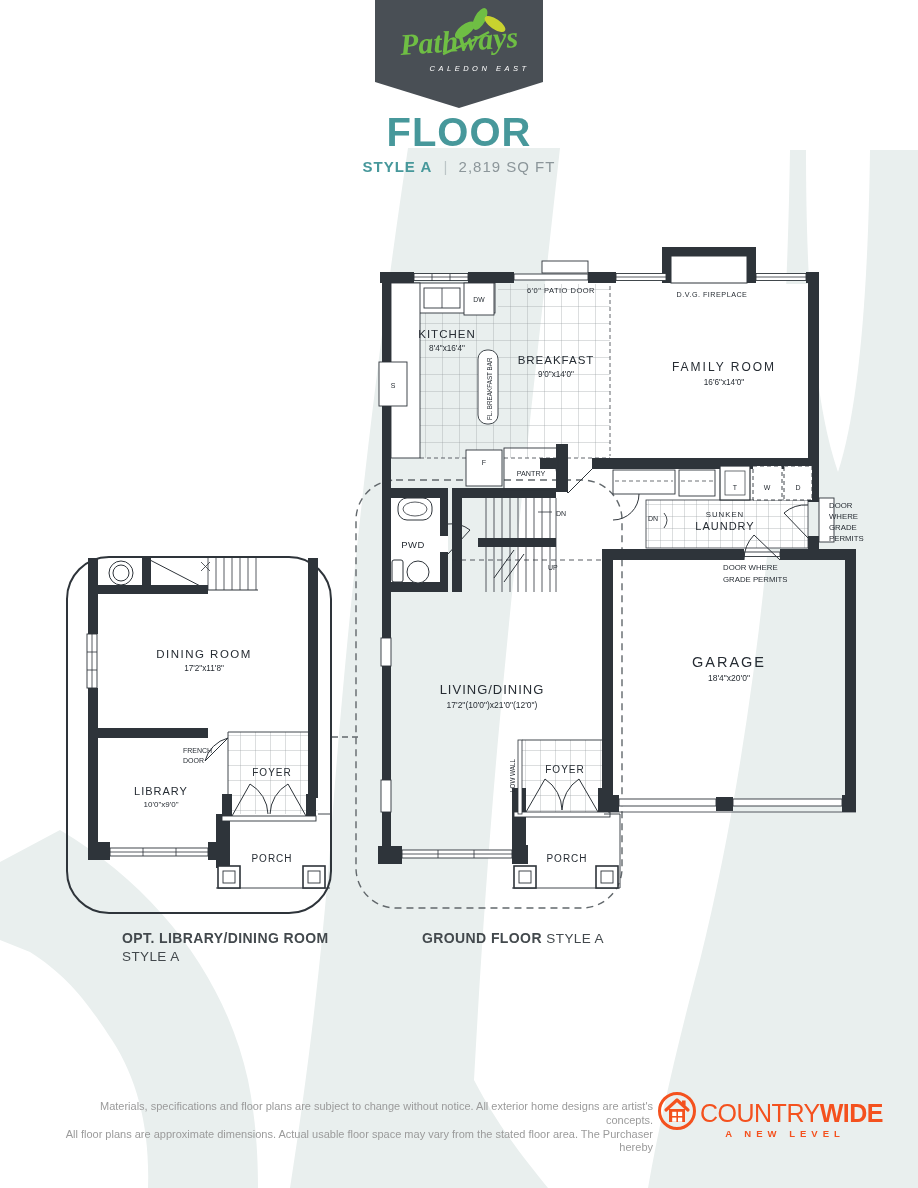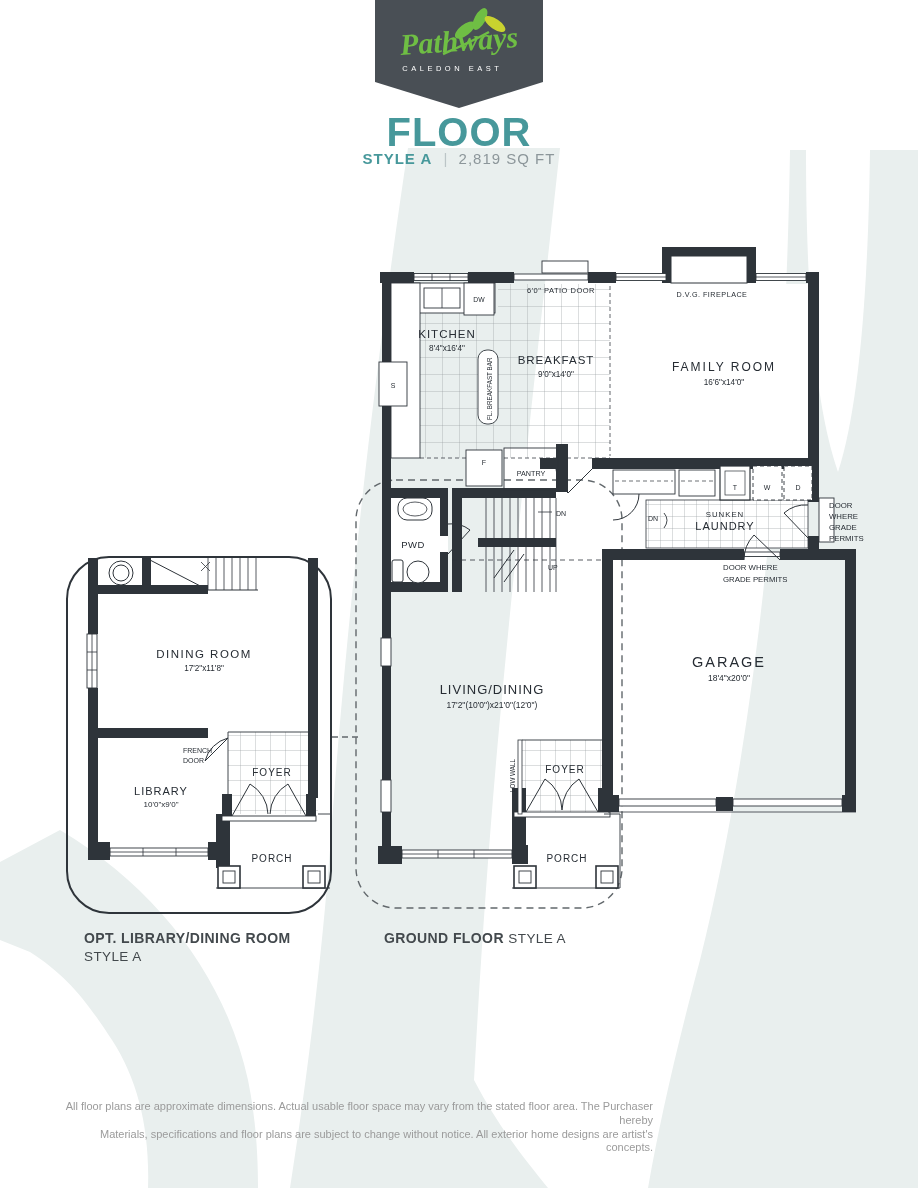--- a/index.html
+++ b/index.html
@@ -7,30 +7,30 @@
         font-family:"Liberation Sans",sans-serif;}
   .abs{position:absolute;}
   svg{display:block;}
   
   .badge{position:absolute;left:375px;top:0;width:168px;height:108px;background:#494F55;
          -webkit-clip-path:polygon(0 0,100% 0,100% 76%,50% 100%,0 76%);
          clip-path:polygon(0 0,100% 0,100% 76%,50% 100%,0 76%);}
   .badge .script{position:absolute;left:0;top:24px;width:100%;text-align:center;
          font-family:"Liberation Serif",serif;font-style:italic;font-weight:bold;
          font-size:30px;color:#6FBE44;transform:rotate(-4deg);}
-  .badge .sub{position:absolute;left:0;top:64px;width:92%;text-align:center;
-         font-size:7.5px;letter-spacing:3.5px;color:#ffffff;}
+  .badge .sub{position:absolute;left:0;top:64px;width:92%;text-align:right;
+         font-size:7.5px;letter-spacing:3.5px;color:#ffffff;font-style:italic;}
   .title{position:absolute;left:159px;top:110px;width:600px;text-align:center;
          font-weight:bold;font-size:40px;letter-spacing:1px;color:#47989B;}
-  .styleline{position:absolute;left:159px;top:150px;width:600px;text-align:center;font-size:15px;}
+  .styleline{position:absolute;left:159px;top:158px;width:600px;text-align:center;font-size:15px;}
   .styleline .sa{font-weight:bold;color:#47989B;letter-spacing:1px;}
   .styleline .sep{color:#BCC5C7;padding:0 7px;font-weight:300;}
   .styleline .sq{color:#8C969A;letter-spacing:1px;}
   
-  .cap{color:#43494D;}
+  .cap{color:#43494D;margin-left:38px;}
   .cap .b{font-weight:bold;font-size:14px;letter-spacing:0.4px;}
   .cap .r{font-size:13.5px;letter-spacing:0.4px;}
   .cap-opt{position:absolute;left:84px;top:929px;line-height:17px;}
   .cap-main{position:absolute;left:384px;top:929px;text-align:right;}
   
   .disclaimer{position:absolute;left:57px;top:1100px;width:596px;text-align:right;
         font-size:11px;line-height:13.8px;color:#9B9B9B;}
   .disclaimer span{display:inline;}
   .disclaimer .ln{display:block;}
   .disclaimer .model{font-weight:bold;color:#8D8D8D;}
@@ -336,18 +336,32 @@
   <div class="cap cap-opt">
     <div><span class="b">OPT. LIBRARY/DINING ROOM</span></div>
     <div><span class="r">STYLE A</span></div>
   </div>
   <div class="cap cap-main">
     <span class="b">GROUND FLOOR</span>
     <span class="r">STYLE A</span>
   </div>
 
   <div class="disclaimer">
+    <span class="ln">Materials, specifications and floor plans are subject to change without notice. All exterior home designs are artist's concepts.</span>
     <span class="ln">All floor plans are approximate dimensions. Actual usable floor space may vary from the stated floor area. The Purchaser hereby</span>
-    <span class="ln">Materials, specifications and floor plans are subject to change without notice. All exterior home designs are artist's concepts.</span>
-  </div>
-
+  </div>
+
+  <div class="brand">
+    <svg width="42" height="42" viewBox="0 0 42 42">
+      <circle cx="21" cy="21" r="17.5" fill="none" stroke="#F4511E" stroke-width="3"></circle>
+      <path d="M10,20 L21,10 L32,20" fill="none" stroke="#F4511E" stroke-width="3.2" stroke-linecap="round" stroke-linejoin="round"></path>
+      <rect x="26" y="10.5" width="3.6" height="5" fill="#F4511E"></rect>
+      <rect x="13" y="19" width="16" height="13" fill="#F4511E"></rect>
+      <rect x="16.2" y="21.8" width="4.2" height="4.2" fill="#ffffff"></rect>
+      <rect x="22" y="21.8" width="4.2" height="4.2" fill="#ffffff"></rect>
+      <rect x="16.2" y="27.6" width="4.2" height="4.2" fill="#ffffff"></rect>
+      <rect x="22" y="27.6" width="4.2" height="4.2" fill="#ffffff"></rect>
+    </svg>
+    <div class="brand-text"><span>COUNTRY</span><span class="bd">WIDE</span></div>
+    <div class="brand-tag">A NEW LEVEL</div>
+  </div>
 
 </div>
 
 </body></html>

